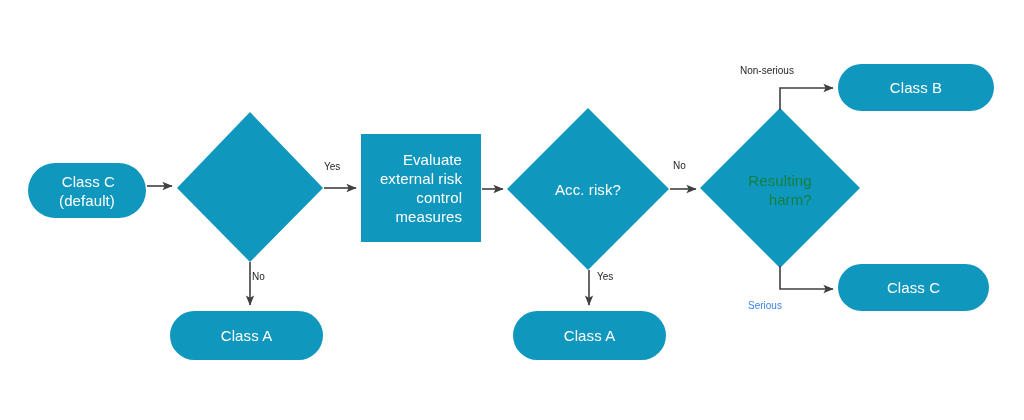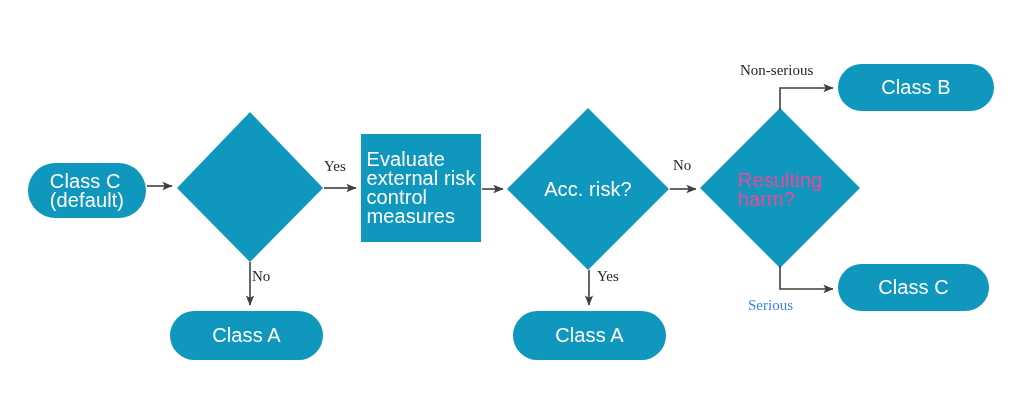--- a/index.html
+++ b/index.html
@@ -27,35 +27,35 @@
     top: 0;
     width: 1024px;
     height: 420px;
     display: block;
   }
   
   .node-label {
     position: absolute;
     color: #ffffff;
     font-family: "Liberation Sans", sans-serif;
-    font-size: 20px;
+    font-size: 15px;
     line-height: 19px;
-    text-align: left;
+    text-align: right;
     white-space: pre-line;
     display: flex;
     align-items: center;
     justify-content: center;
     pointer-events: none;
     letter-spacing: 0.1px;
   }
   .edge-label {
     position: absolute;
     color: #262626;
-    font-family: Liberation Serif, serif;
-    font-size: 15px;
+    font-family: Liberation Sans, sans-serif;
+    font-size: 10px;
     line-height: 17px;
     white-space: nowrap;
     pointer-events: none;
   }
   
   .term-class-c-default { left: 28px;  top: 163px; width: 118px; height: 55px; }
   .term-class-a-left    { left: 170px; top: 311px; width: 153px; height: 49px; }
   .term-class-a-mid     { left: 513px; top: 311px; width: 153px; height: 49px; }
   .term-class-b         { left: 838px; top: 64px;  width: 156px; height: 47px; }
   .term-class-c-right   { left: 838px; top: 264px; width: 151px; height: 47px; }
@@ -128,21 +128,21 @@
 
   <div class="node-label dec-acc-risk" style="color: rgb(255, 255, 255);">Acc. risk?</div>
 
   <div class="node-label proc-evaluate" style="color: rgb(255, 255, 255);">Evaluate
 external risk
 control
 measures</div>
 
   <div class="node-label term-class-a-mid" style="color: rgb(255, 255, 255);">Class A</div>
 
-  <div class="node-label dec-resulting-harm" style="color: #ec4899;">Resulting
+  <div class="node-label dec-resulting-harm" style="color: #15803d;">Resulting
 harm?</div>
 
   <div class="node-label term-class-b" style="color: rgb(255, 255, 255);">Class B</div>
 
   <div class="node-label term-class-c-right" style="color: rgb(255, 255, 255);">Class C</div>
 
   <div class="edge-label lbl-no-hazard" style="color: rgb(38, 38, 38);">No</div>
 
   <div class="edge-label lbl-yes-hazard" style="color: rgb(38, 38, 38);">Yes</div>
 

